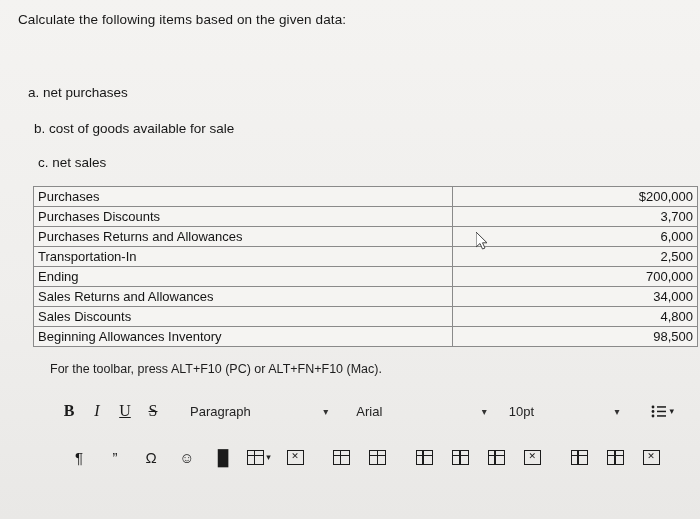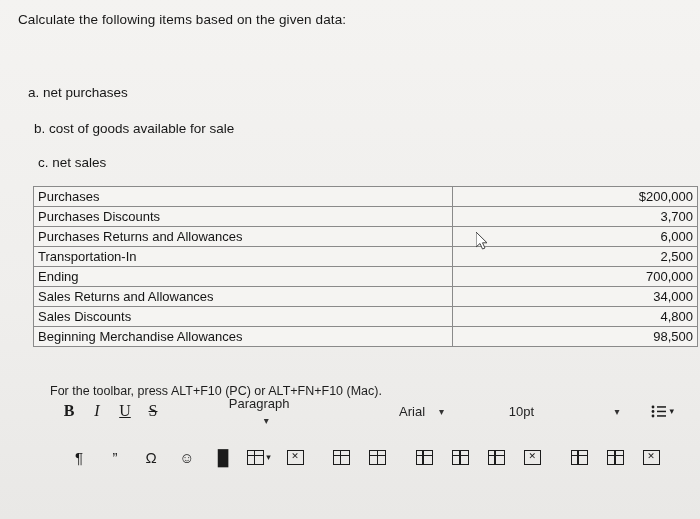--- a/index.html
+++ b/index.html
@@ -64,21 +64,21 @@
     text-align: left;
   }
   td.value {
     width: 236px;
     text-align: right;
     padding-right: 4px;
   }
   .toolbar-hint {
     position: absolute;
     left: 50px;
-    top: 384px;
+    top: 362px;
     font-size: 12.5px;
     color: #1d1d1d;
   }
 
   .toolbar {
     position: absolute;
     left: 56px;
     top: 392px;
     width: 618px;
     height: 85px;
@@ -113,22 +113,22 @@
     color: #232323;
     padding: 0 8px;
     margin-right: 6px;
     background: transparent;
   }
   .tb-select .caret {
     font-size: 10px;
     color: #333;
     margin-left: 14px;
   }
-  .sel-paragraph { width: 140px; margin-left: 14px; flex-direction: column; }
-  .sel-font { width: 132px; margin-left: 6px; justify-content: center; }
+  .sel-paragraph { width: 140px; margin-left: 14px; }
+  .sel-font { width: 132px; margin-left: 6px; }
   .sel-size { width: 112px; margin-left: 0; }
 
   .sep-space { width: 18px; }
 
   .list-icon {
     display: inline-flex;
     align-items: center;
     font-size: 15px;
     color: #1b1b1b;
     margin-left: 18px;
@@ -214,21 +214,21 @@
         </tr>
         <tr>
           <td class="label">Sales Returns and Allowances</td>
           <td class="value">34,000</td>
         </tr>
         <tr>
           <td class="label">Sales Discounts</td>
           <td class="value">4,800</td>
         </tr>
         <tr>
-          <td class="label">Beginning Merchandise Allowances</td>
+          <td class="label">Beginning Allowances Inventory</td>
           <td class="value">98,500</td>
         </tr>
       </tbody>
     </table>
   </div>
 
   <div class="toolbar-hint">For the toolbar, press ALT+F10 (PC) or ALT+FN+F10 (Mac).</div>
 
   <div class="toolbar">
 

